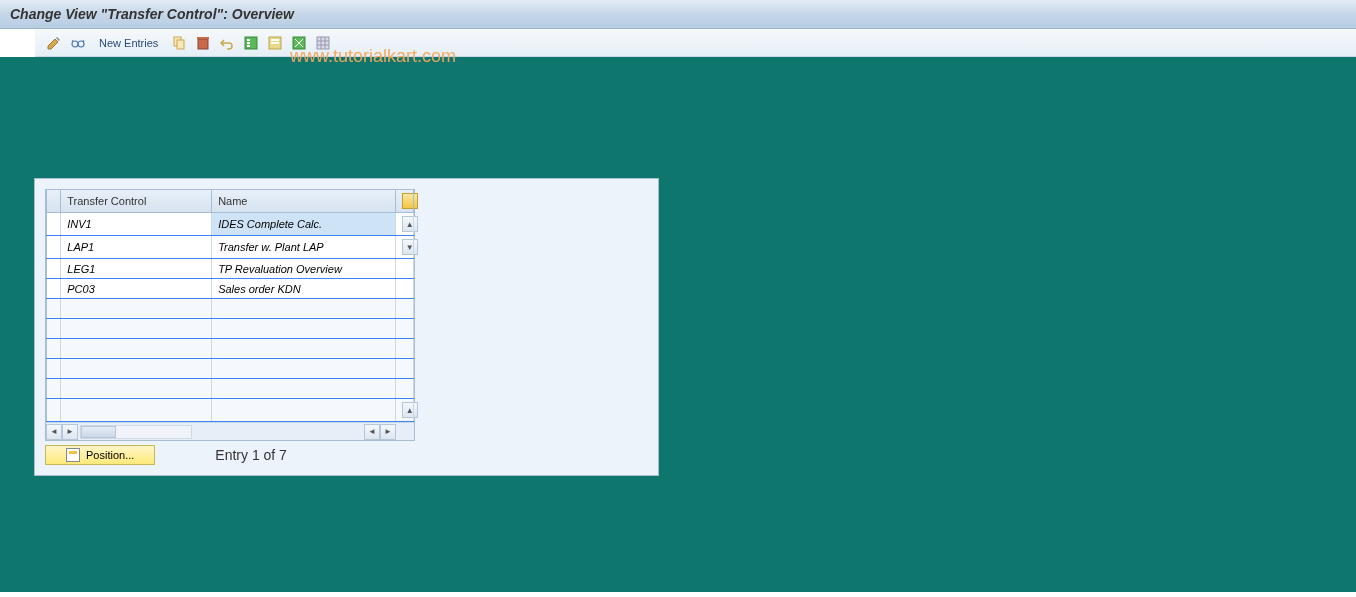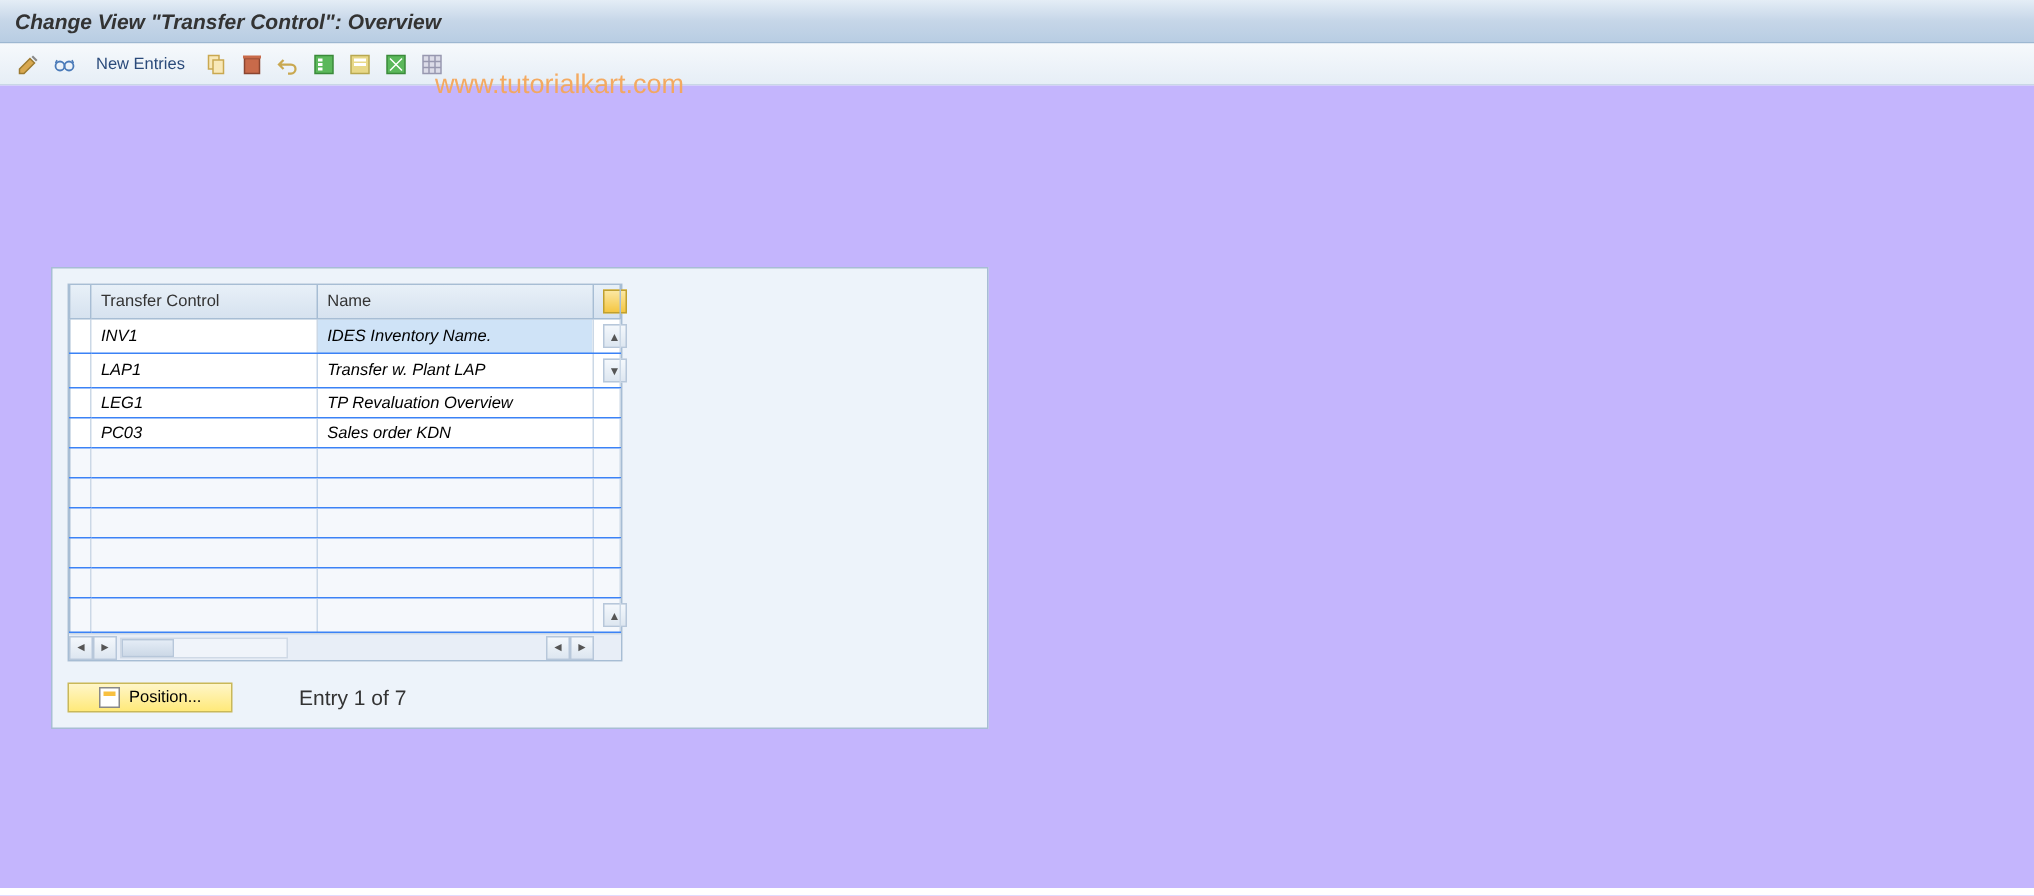--- a/index.html
+++ b/index.html
@@ -22,37 +22,38 @@
     color: #333;
   }
   .toolbar {
     background: linear-gradient(to bottom, #f6f9fc, #e6eef6);
     border-bottom: 1px solid #c9d7e6;
     padding: 4px 10px;
     display: flex;
     align-items: center;
     gap: 6px;
     height: 28px;
+    margin-left: 35px;
   }
   .toolbar-btn {
     width: 18px;
     height: 18px;
     display: inline-flex;
     align-items: center;
     justify-content: center;
     cursor: pointer;
   }
   .toolbar-text {
     color: #2a4a7a;
     font-size: 11px;
     padding: 0 6px;
     cursor: pointer;
   }
   .main-area {
-    background: #c4b5fd;
+    background: #0f766e;
     height: calc(100% - 62px);
     position: relative;
     padding: 0;
   }
   .panel {
     position: absolute;
     left: 34px;
     top: 121px;
     width: 625px;
     background: #edf3fa;
@@ -147,22 +148,22 @@
     justify-content: center;
     font-size: 8px;
     color: #555;
     border: 1px solid #b7c7da;
     background: linear-gradient(to bottom,#f4f8fc,#dde6f0);
     cursor: pointer;
   }
   .footer-row {
     display: flex;
     align-items: center;
-    gap: 44px;
-    margin-top: 14px;
+    gap: 60px;
+    margin-top: 4px;
   }
   .position-btn {
     background: linear-gradient(to bottom, #fff6c8, #ffe97a);
     border: 1px solid #c9b858;
     padding: 2px 20px;
     font-size: 11px;
     cursor: pointer;
     display: inline-flex;
     align-items: center;
     gap: 6px;
@@ -284,21 +285,21 @@
             <th class="col-name">Name</th>
             <th class="col-scroll">
                 <div class="config-icon"></div>
               </th>
           </tr>
         </thead>
         <tbody id="tbody">
             <tr>
               <td class="row-handle"></td>
               <td>INV1</td>
-              <td class="cell-sel">IDES Inventory Name.</td>
+              <td class="cell-sel">IDES Complete Calc.</td>
               <td class="col-scroll">
                 <div class="sc-btn">▲</div>
               </td>
             </tr>
             <tr>
               <td class="row-handle"></td>
               <td>LAP1</td>
               <td>Transfer w. Plant LAP</td>
               <td class="col-scroll">
                 <div class="sc-btn">▼</div>

